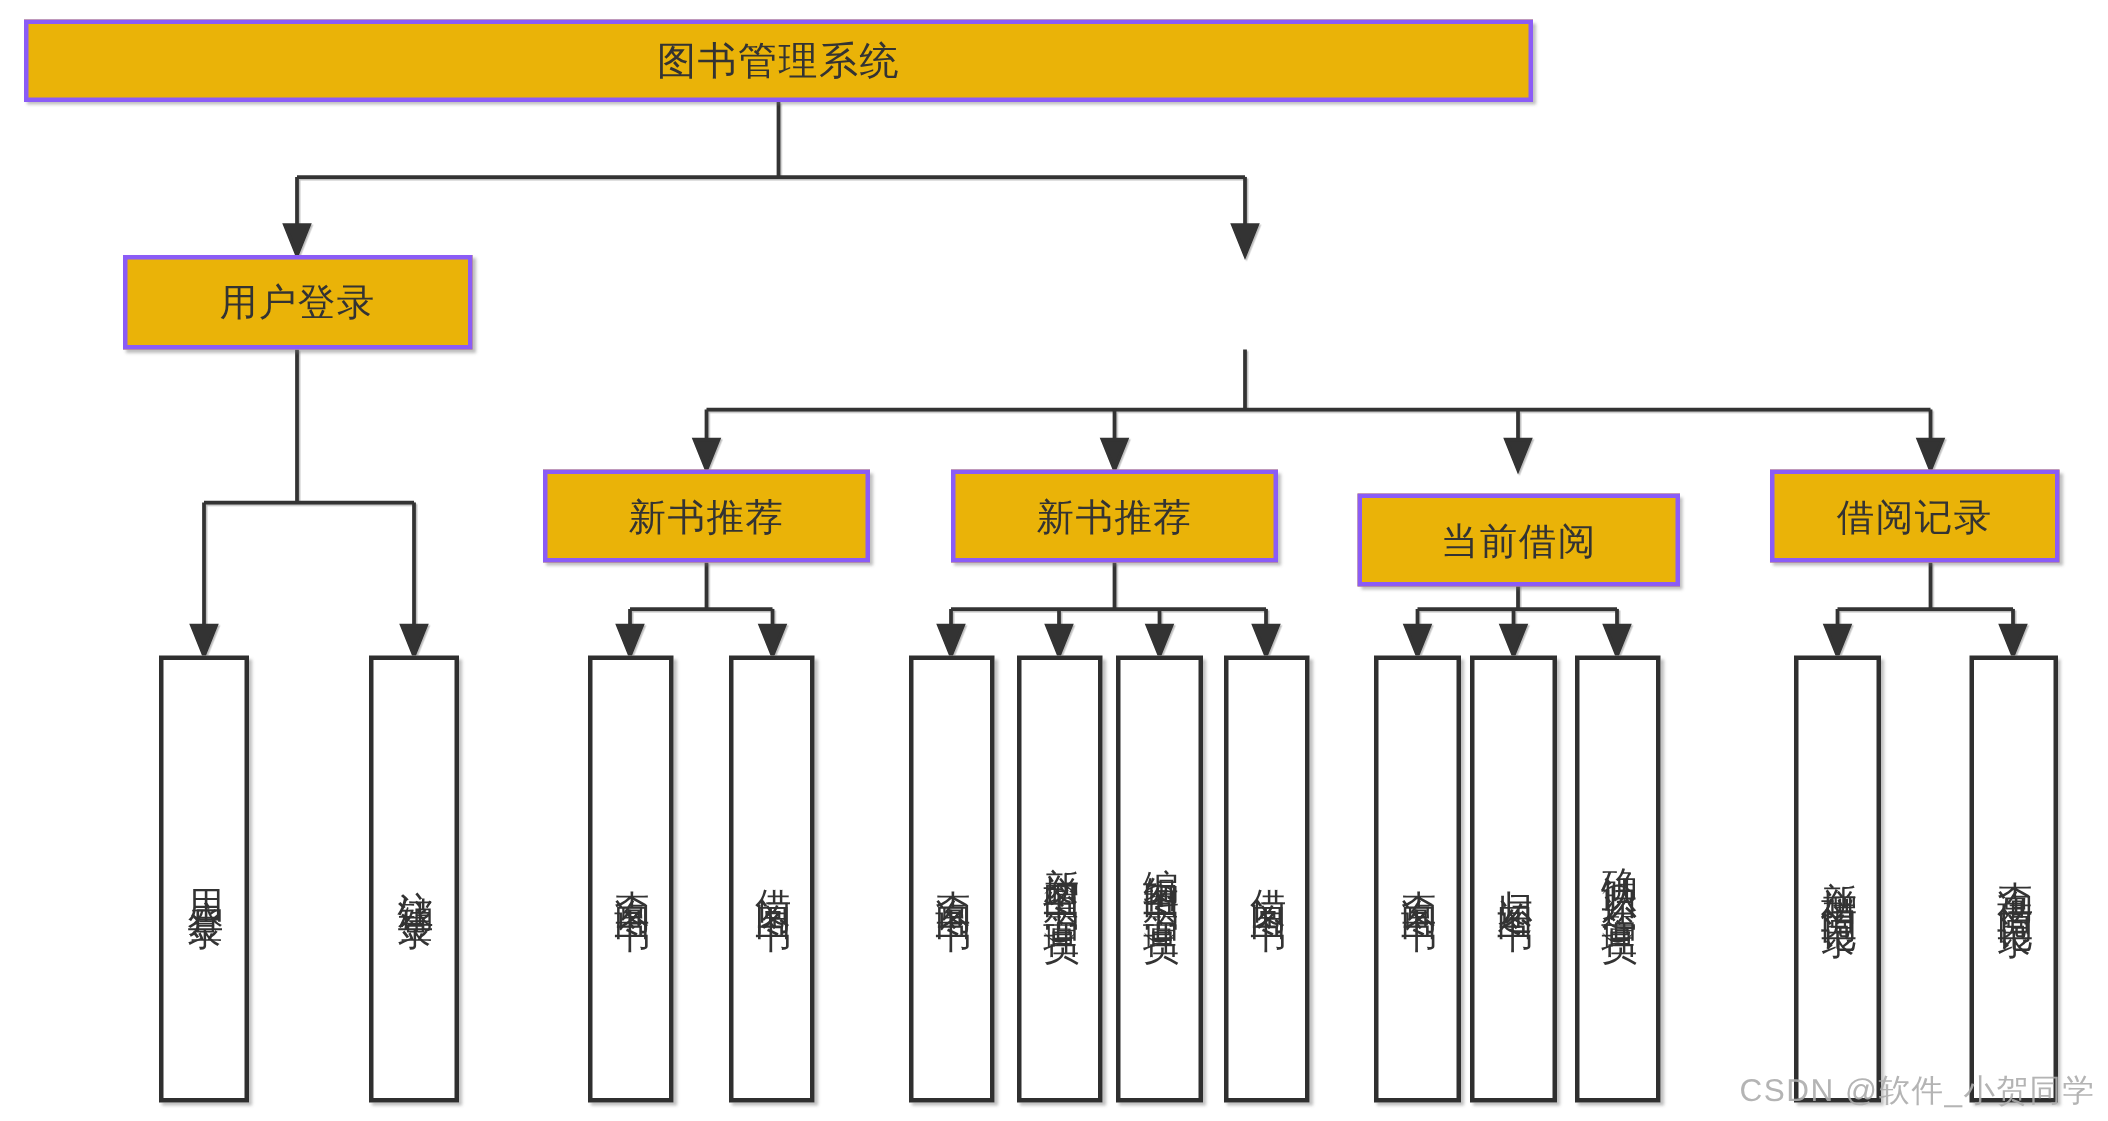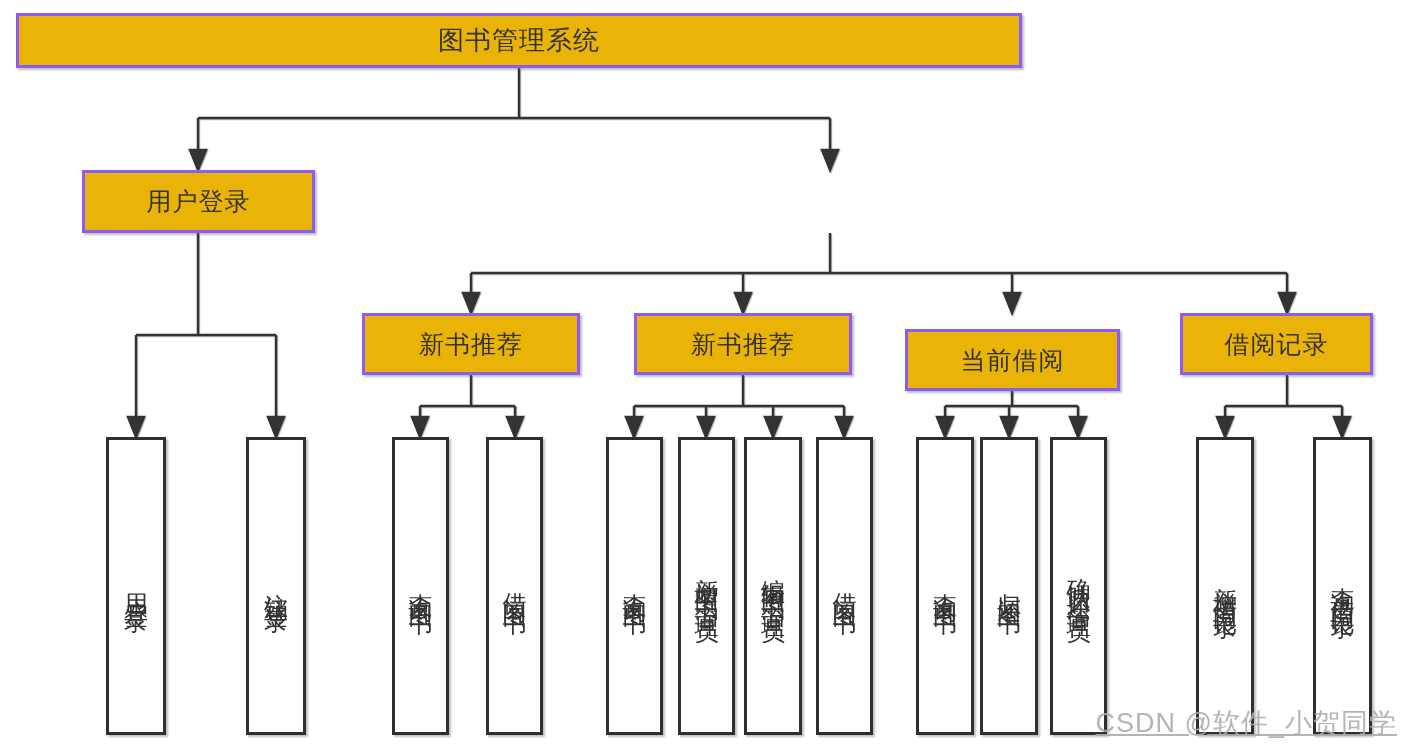--- a/index.html
+++ b/index.html
@@ -54,25 +54,24 @@
     writing-mode: vertical-rl;
     text-orientation: mixed;
     font-size: 24px;
     letter-spacing: 6px;
     line-height: 1;
   }
   #watermark {
     position: absolute;
     right: 8px;
     bottom: 6px;
-    font-size: 27px;
+    font-size: 21px;
     color: rgba(172,172,172,0.9);
     letter-spacing: 1px;
     white-space: nowrap;
-    text-decoration: underline;
   }
 </style>
 </head>
 <body>
 
 <div id="canvas">
 
   <svg id="connectors" width="1405" height="747" viewBox="0 0 1405 747" stroke="#333333" stroke-width="2.5" fill="#333333">
 
     <g>

